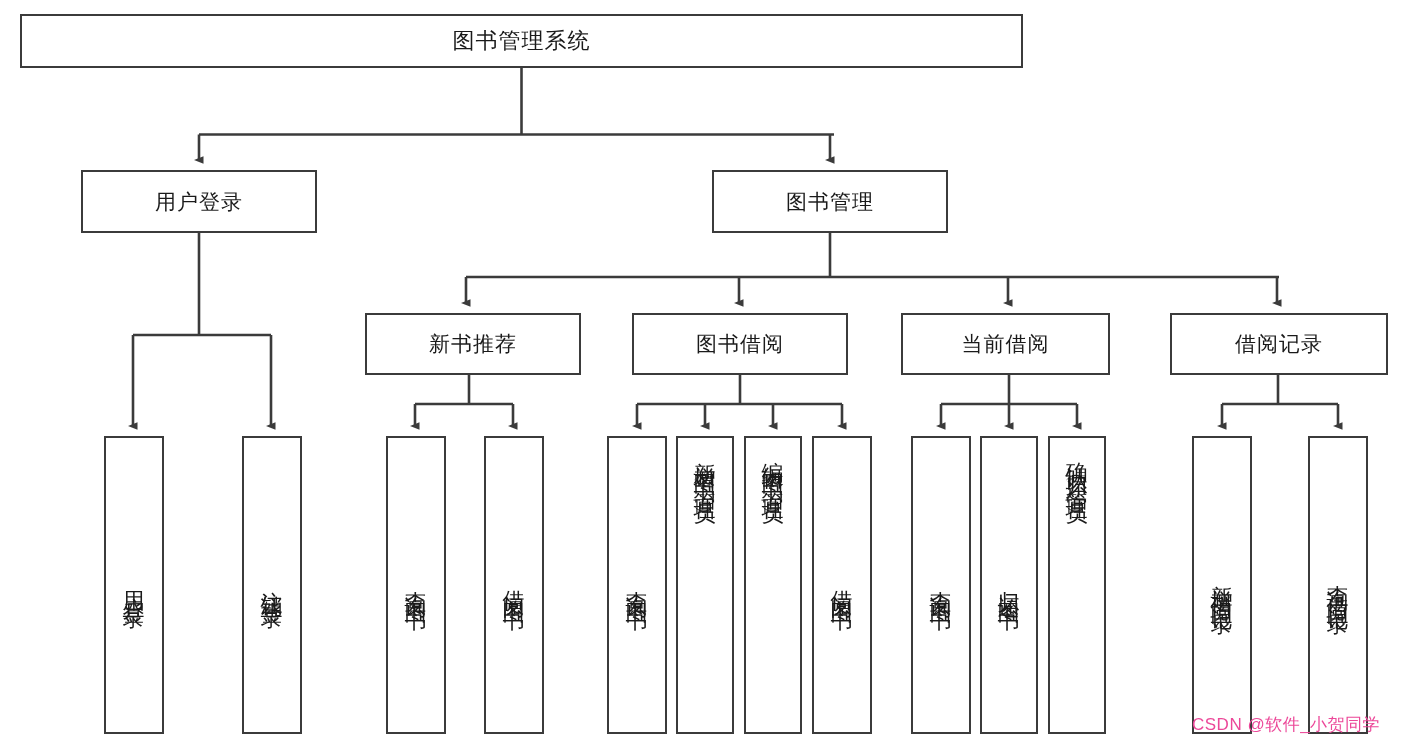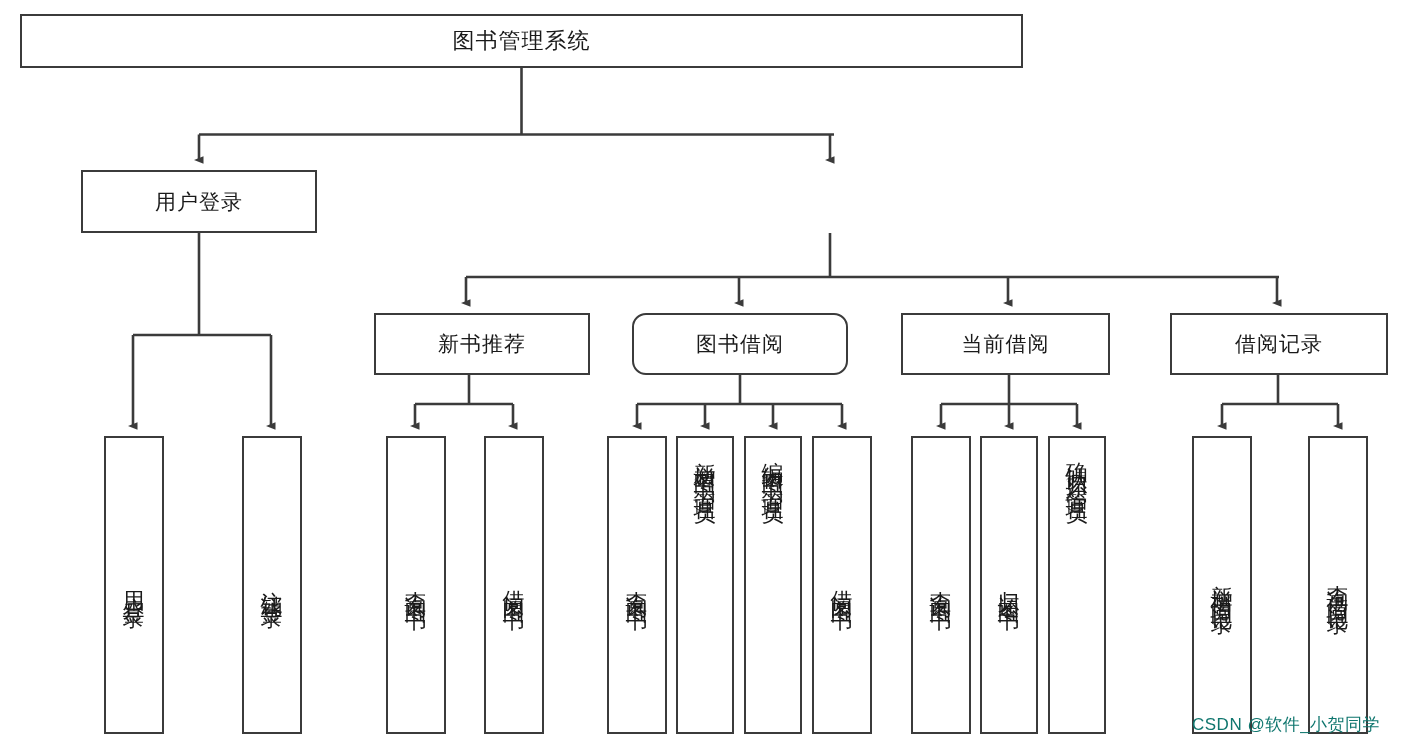--- a/index.html
+++ b/index.html
@@ -54,21 +54,21 @@
     text-align: center;
     white-space: nowrap;
   }
   .node-v.top-align {
     justify-content: flex-start;
     align-items: center;
   }
   .watermark {
     position: absolute;
     font-size: 17px;
-    color: #0f766e;
+    color: #ec4899;
     letter-spacing: 0.5px;
     white-space: nowrap;
     font-family: "Liberation Sans", "DejaVu Sans", sans-serif;
   }
 </style>
 </head>
 <body>
 
 <div id="canvas">
 
@@ -119,24 +119,25 @@
       <path d="M1222,404 L1338,404"></path>
       <path d="M1222,404 L1222,426" marker-end="url(#arrow)"></path>
       <path d="M1338,404 L1338,426" marker-end="url(#arrow)"></path>
     </g>
   </svg>
 
   <div class="node node-h node-root" style="left:20px; top:14px; width:1003px; height:54px;">图书管理系统</div>
 
   <div class="node node-h" style="left:81px; top:170px; width:236px; height:63px;">用户登录</div>
 
+  <div class="node node-h" style="left:712px; top:170px; width:236px; height:63px;">图书管理</div>
 
-  <div class="node node-h" style="left:374px; top:313px; width:216px; height:62px;">新书推荐</div>
+  <div class="node node-h" style="left:365px; top:313px; width:216px; height:62px;">新书推荐</div>
 
-  <div class="node node-h" style="left:632px; top:313px; width:216px; height:62px;border-radius:14px;">图书借阅</div>
+  <div class="node node-h" style="left:632px; top:313px; width:216px; height:62px;">图书借阅</div>
 
   <div class="node node-h" style="left:901px; top:313px; width:209px; height:62px;">当前借阅</div>
 
   <div class="node node-h" style="left:1170px; top:313px; width:218px; height:62px;text-align:center;">借阅记录</div>
 
   <div class="node node-v" style="left:104px; top:436px; width:60px; height:298px;">用户登录</div>
 
   <div class="node node-v" style="left:242px; top:436px; width:60px; height:298px;">注销登录</div>
 
   <div class="node node-v" style="left:386px; top:436px; width:60px; height:298px;">查询图书</div>

